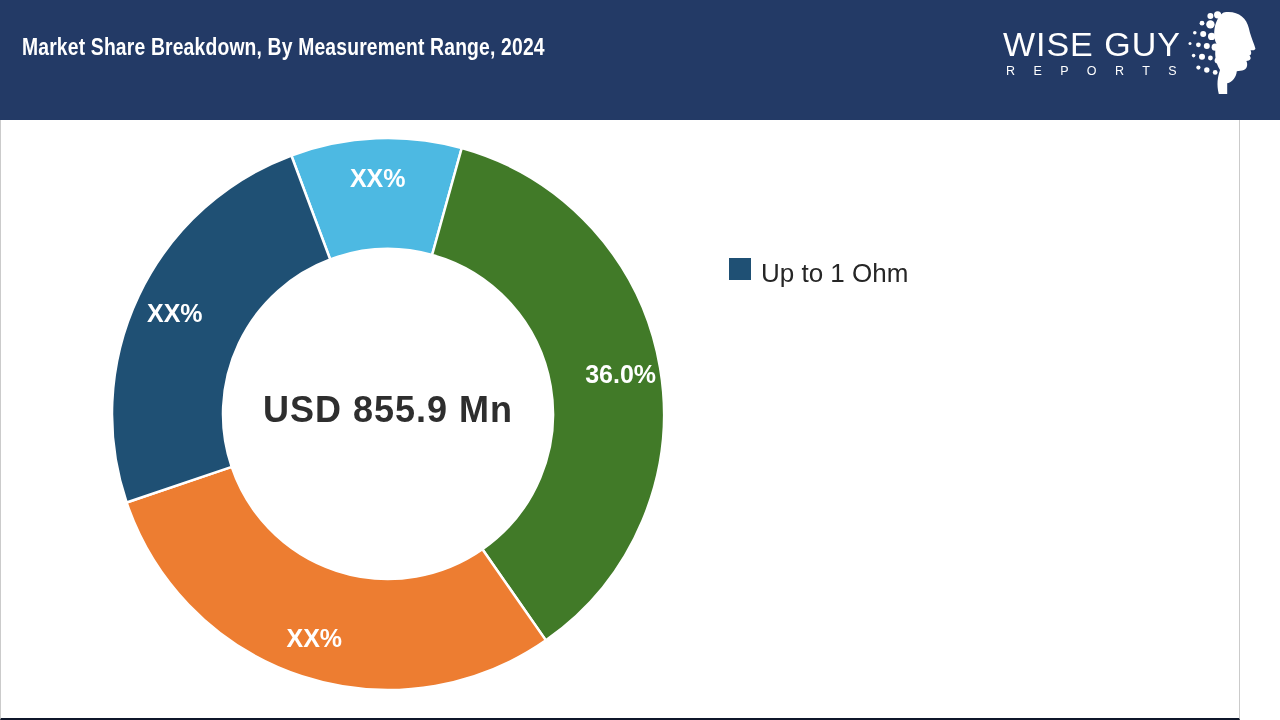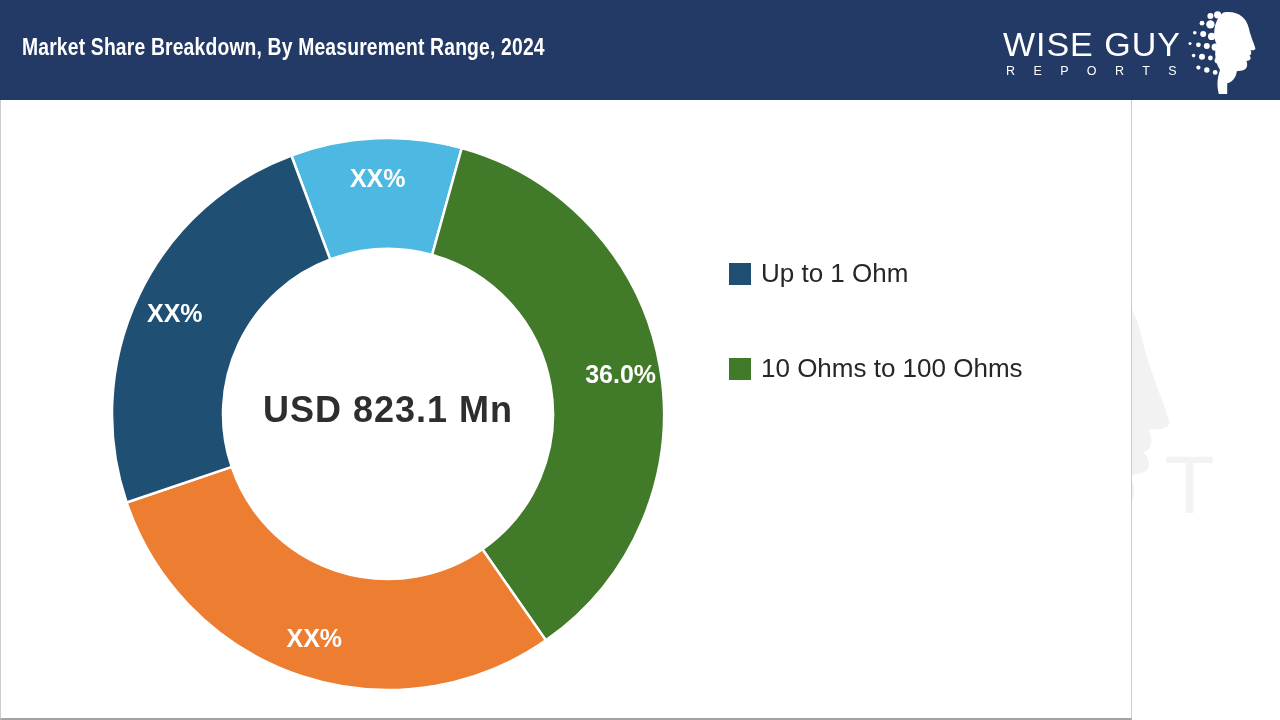--- a/index.html
+++ b/index.html
@@ -1,49 +1,49 @@
 <!DOCTYPE html>
 <html><head>
 <meta charset="utf-8">
 <style>
   * { margin:0; padding:0; box-sizing:border-box; }
   html,body { background:#ffffff; font-family:"Liberation Sans", sans-serif; }
   .page { position:relative; width:1280px; height:720px; overflow:hidden; background:#ffffff; }
 
   
-  .header { position:absolute; left:0; top:0; width:1280px; height:100px; background:#233A66; z-index:5; }
+  .header { position:absolute; left:0; top:0; width:1280px; height:120px; background:#233A66; z-index:5; }
   .title { position:absolute; left:22px; top:34px; color:#ffffff; font-size:23px; font-weight:700;
            white-space:nowrap; transform:scaleX(0.84); transform-origin:left center; letter-spacing:0.2px; }
   .brand { position:absolute; right:18px; top:10px; height:84px; display:flex; align-items:center; z-index:6; }
   .brand-text { text-align:left; margin-right:-6px; }
   .brand-line1 { color:#ffffff; font-size:34px; font-weight:400; letter-spacing:1px; line-height:1; white-space:nowrap; }
   .brand-line2 { color:#ffffff; font-size:12.5px; font-weight:400; letter-spacing:7.5px; margin-top:3px; margin-left:3px; white-space:nowrap; }
   .brand-face { width:84px; height:84px; }
 
   
-  .chart-body { position:absolute; left:0; top:100px; width:1132px; height:620px; background:#ffffff;
-                border-left:1px solid #cbcbcb; border-right:1px solid #cbcbcb; border-bottom:2px solid #a3a3a3; }
+  .chart-body { position:absolute; left:0; top:100px; width:1240px; height:620px; background:#ffffff;
+                border-left:1px solid #cbcbcb; border-right:1px solid #cbcbcb; border-bottom:2px solid #0f172a; }
 
   
   .watermark { position:absolute; left:0; top:100px; width:1280px; height:620px; z-index:0; pointer-events:none; overflow:hidden; }
   .wm-line1 { position:absolute; left:218px; top:160px; font-size:185px; font-weight:500; color:#f3f3f3;
               letter-spacing:2px; white-space:nowrap; transform:scaleX(0.68); transform-origin:left top; }
   .wm-line2 { position:absolute; left:162px; top:338px; font-size:82px; font-weight:400; color:#f3f3f3;
               letter-spacing:60px; white-space:nowrap; }
   .wm-face { position:absolute; left:862px; top:122px; width:310px; height:430px; }
 
   
   .donut-wrap { position:absolute; left:107px; top:34px; width:560px; height:560px; z-index:2; }
   .slice-label { font-family:"Liberation Sans", sans-serif; font-size:25px; font-weight:700; fill:#ffffff; }
   .center-value { position:absolute; left:387px; top:310px; transform:translate(-50%,-50%); z-index:3;
                   font-size:36px; font-weight:700; color:#2e2e2e; letter-spacing:1px; white-space:nowrap; }
 
   
   .legend { position:absolute; left:728px; top:158px; z-index:3; display:flex; flex-direction:column; gap:64px; }
-  .legend-item { display:flex; align-items:center; }
+  .legend-item { display:flex; align-items:flex-start; }
   .legend-swatch { width:22px; height:22px; margin-right:10px; flex:0 0 auto; }
   .legend-label { font-size:26px; color:#262626; white-space:nowrap; }
 </style>
 </head>
 <body>
 
 <div class="page">
 
   <div class="watermark">
     <div class="wm-line1">WISE GUY</div>
@@ -87,30 +87,26 @@
           <path d="M183.342762772387,21.478475767442262 A276,276 0 0 1 353.7577917975989,14.03799491442004 L324.09433205291236,121.0009752205772 A165,165 0 0 0 222.21578209218788,125.44908877401437 Z" fill="#4DB9E2" stroke="#ffffff" stroke-width="2.5" stroke-linejoin="round"></path>
           <text x="269.7058245817807" y="53.22461970668155" text-anchor="middle" class="slice-label">XX%</text>
           <path d="M353.7577917975989,14.03799491442004 A276,276 0 0 1 437.9122610709626,506.36191774116105 L374.4040691185102,415.3250595191723 A165,165 0 0 0 324.09433205291236,121.0009752205772 Z" fill="#417A28" stroke="#ffffff" stroke-width="2.5" stroke-linejoin="round"></path>
           <text x="512.6260187049694" y="249.23650642265935" text-anchor="middle" class="slice-label">36.0%</text>
           <path d="M437.9122610709626,506.36191774116105 A276,276 0 0 1 18.56996334209606,368.48918540164675 L123.71030417190525,332.90114344663664 A165,165 0 0 0 374.4040691185102,415.3250595191723 Z" fill="#ED7D31" stroke="#ffffff" stroke-width="2.5" stroke-linejoin="round"></path>
           <text x="206.2889592311133" y="513.1934041598181" text-anchor="middle" class="slice-label">XX%</text>
           <path d="M18.56996334209606,368.48918540164675 A276,276 0 0 1 183.34276277238695,21.478475767442262 L222.21578209218785,125.4490887740144 A165,165 0 0 0 123.71030417190525,332.90114344663664 Z" fill="#1F5074" stroke="#ffffff" stroke-width="2.5" stroke-linejoin="round"></path>
           <text x="66.81287088426089" y="187.7713085168578" text-anchor="middle" class="slice-label">XX%</text>
         </svg>
     </div>
-    <div class="center-value">USD 823.1 Mn</div>
+    <div class="center-value">USD 855.9 Mn</div>
 
     <div class="legend" id="legend">
         <div class="legend-item">
           <span class="legend-swatch" style="background: rgb(31, 80, 116);"></span>
           <span class="legend-label">Up to 1 Ohm</span>
-        </div>
-        <div class="legend-item">
-          <span class="legend-swatch" style="background: rgb(65, 122, 40);"></span>
-          <span class="legend-label">10 Ohms to 100 Ohms</span>
         </div>
       </div>
   </div>
 
   <div class="header">
     <div class="title">Market Share Breakdown, By Measurement Range, 2024</div>
     <div class="brand">
       <div class="brand-text">
         <div class="brand-line1">WISE GUY</div>
         <div class="brand-line2">R E P O R T S</div>

